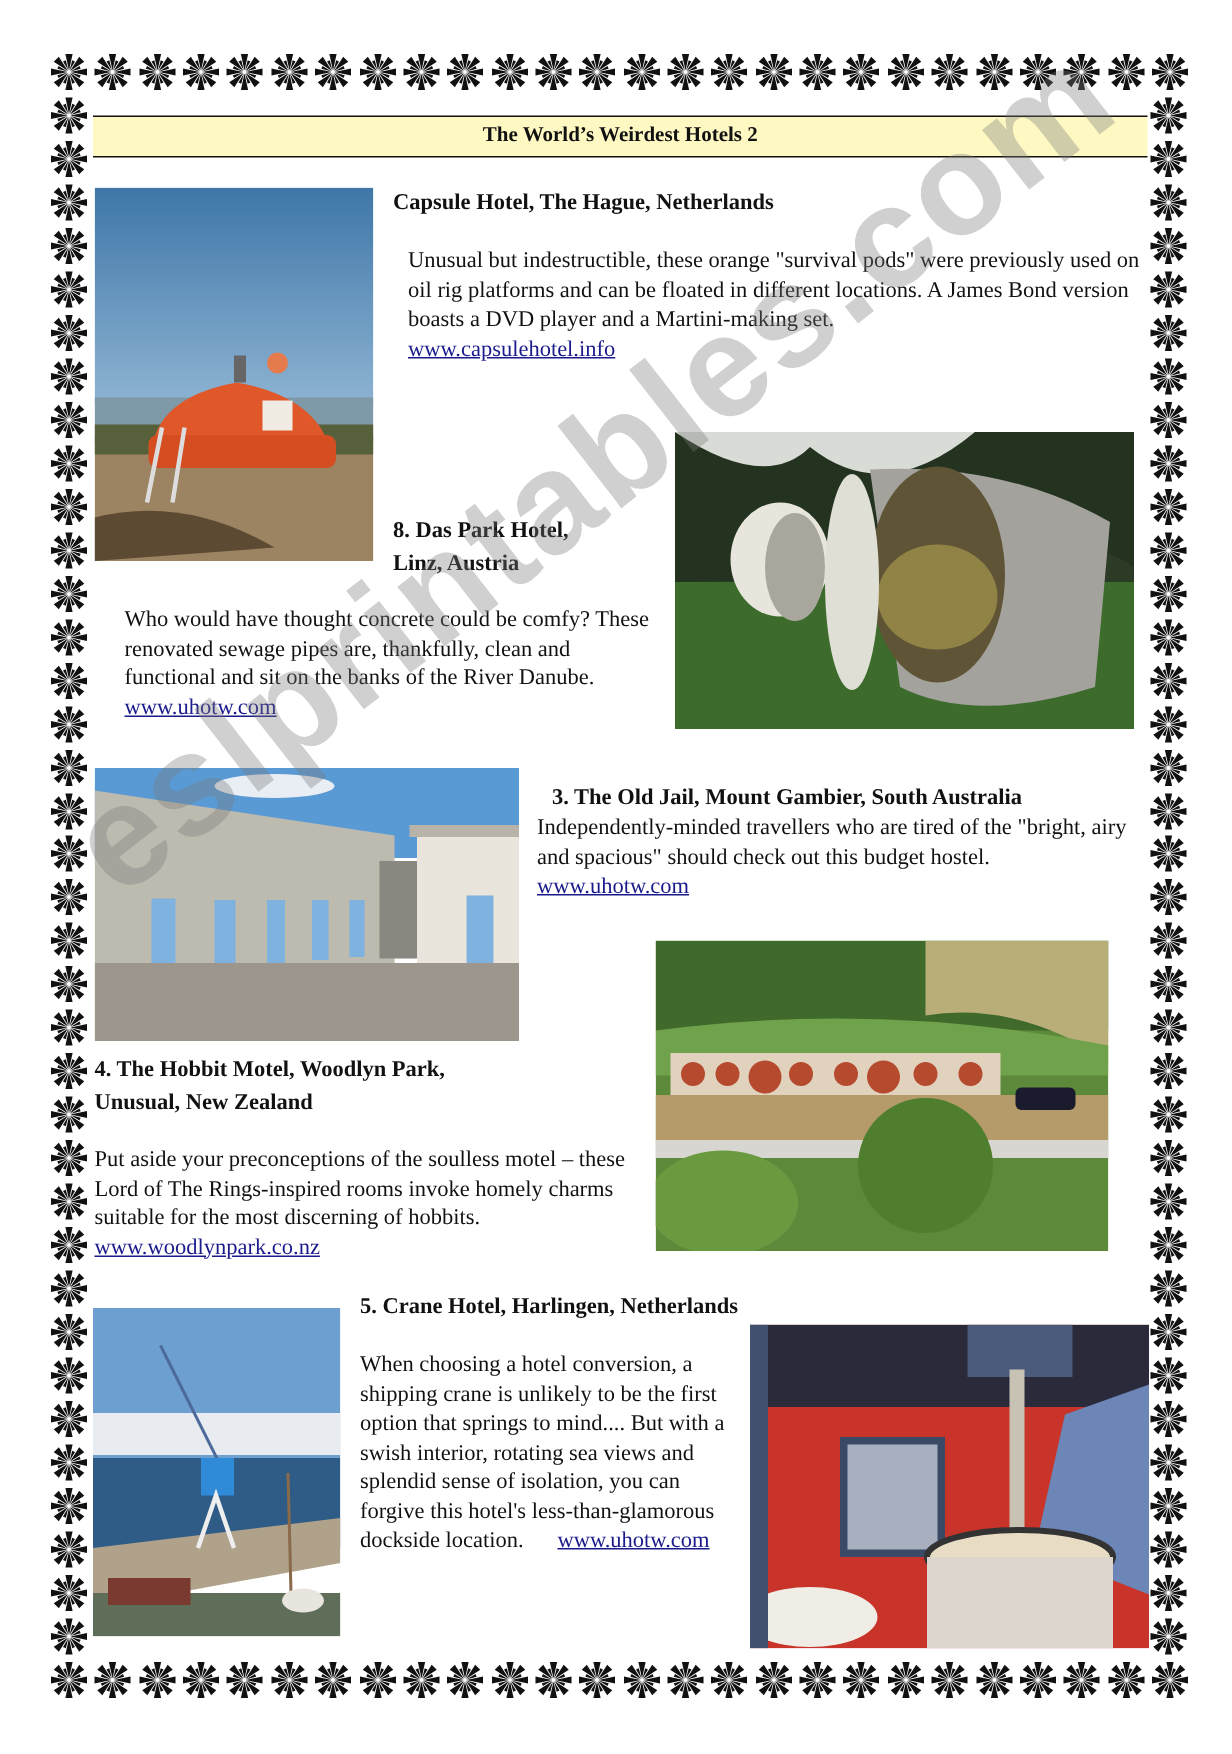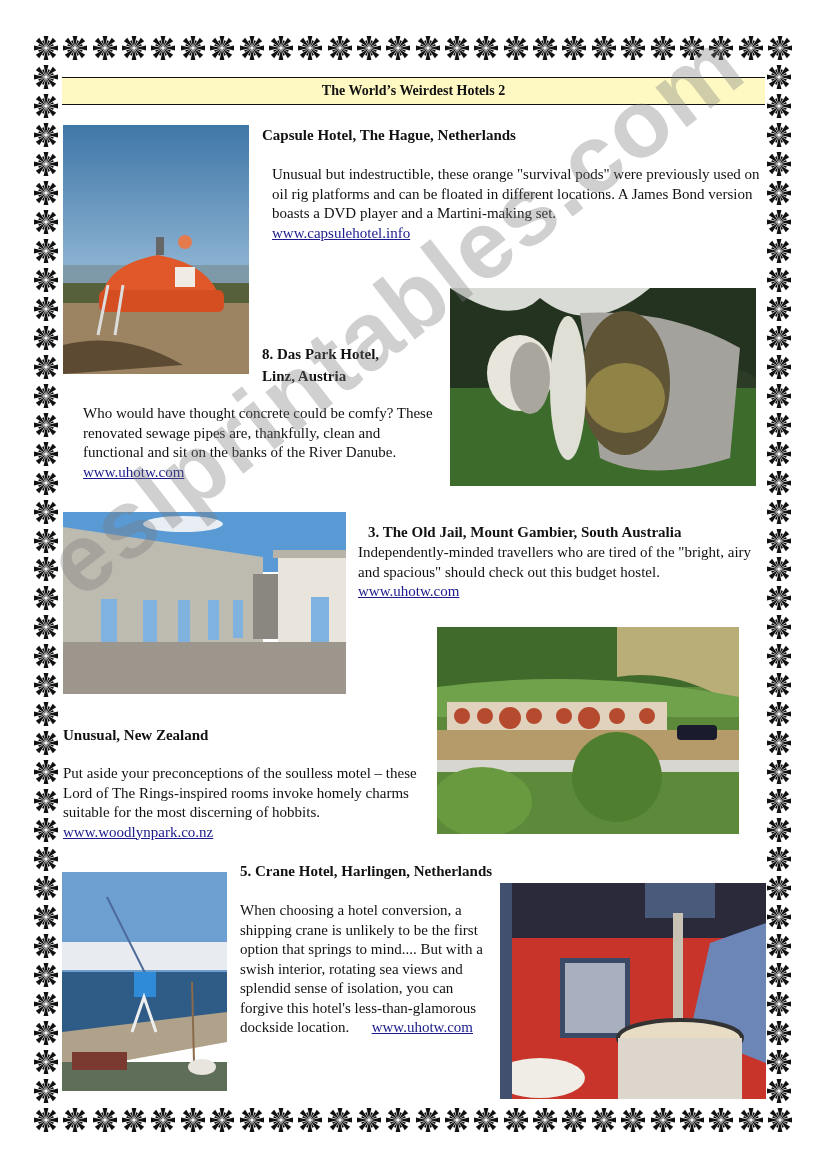--- a/index.html
+++ b/index.html
@@ -2603,21 +2603,21 @@
         <circle cx="210" cy="89" r="8"></circle>
       </g>
     <rect y="103" width="302" height="30" fill="#b59b6a"></rect>
     <rect y="133" width="302" height="12" fill="#d8d6d0"></rect>
     <rect x="240" y="98" width="40" height="15" rx="4" fill="#1a1c2e"></rect>
     <ellipse cx="180" cy="150" rx="45" ry="45" fill="#4f7e2e"></ellipse>
     <ellipse cx="45" cy="175" rx="50" ry="35" fill="#6a9a40"></ellipse>
   </svg>
 </div>
 <div class="h" style="left:63px;top:702px;">
-  <br>
+  <span>4.  The Hobbit Motel, Woodlyn Park,</span><br>
   <span>Unusual, New Zealand</span>
 </div>
 <div class="p" style="left:63px;top:764px;width:370px;">
   <span>Put aside your preconceptions of the soulless motel – these Lord of The Rings-inspired rooms invoke homely charms suitable for the most discerning of hobbits.</span>
   <a class="link" href="#">www.woodlynpark.co.nz</a>
 </div>
 
 <div class="h" style="left:240px;top:860px;">5.  Crane Hotel, Harlingen, Netherlands</div>
 <div class="img" style="left:62px;top:872px;width:165px;height:219px;">
   <svg viewBox="0 0 165 219" preserveAspectRatio="none">

